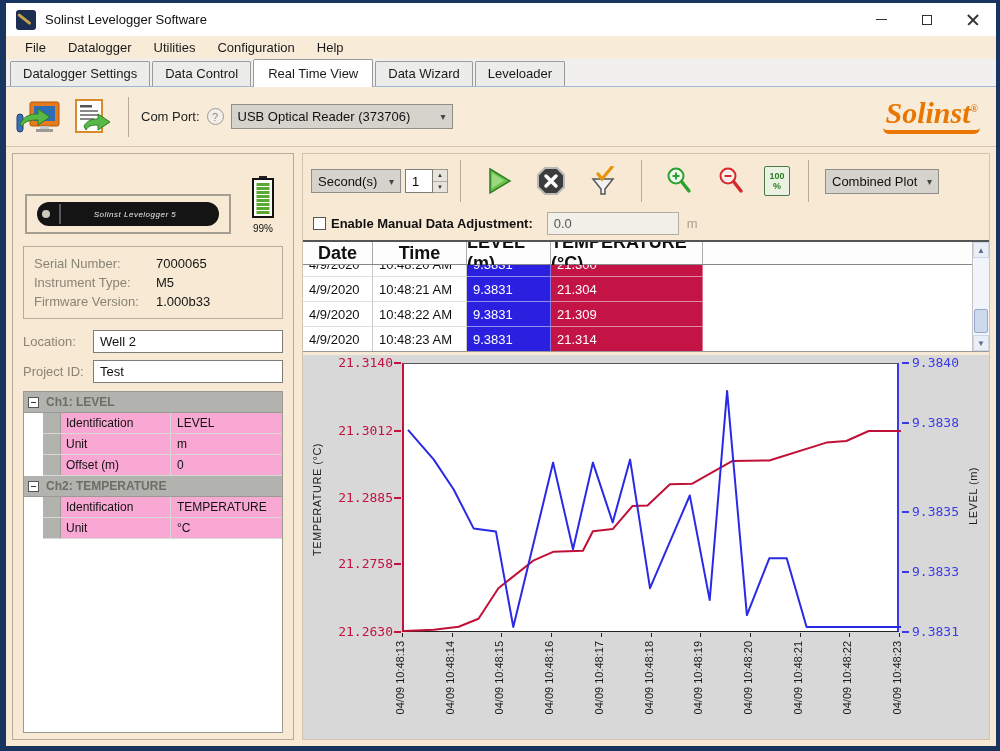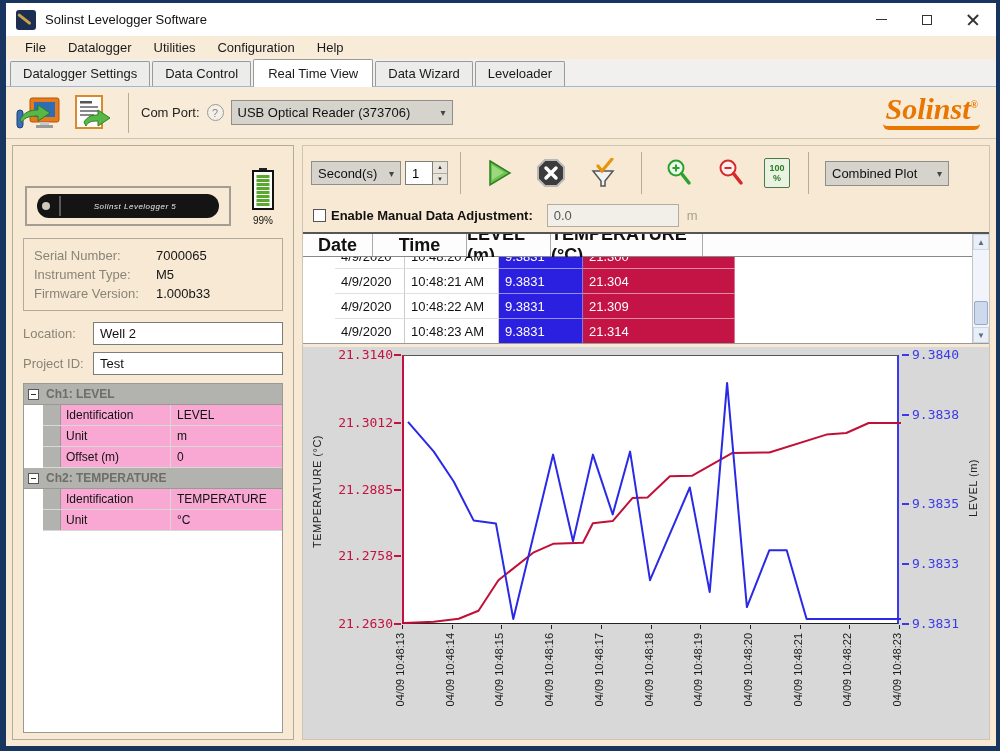--- a/index.html
+++ b/index.html
@@ -27,21 +27,21 @@
   .menubar { height:23px; background:#f8ecd9; display:flex; align-items:center; padding-left:8px; flex:0 0 auto; }
   .menu-item { font-size:13px; color:#1a1a1a; padding:2px 11px; }
 
   
   .tabstrip { height:28px; background:#f1f0ee; border-bottom:1px solid #9fb8d5; display:flex; align-items:flex-end; padding-left:4px; flex:0 0 auto; }
   .tab { font-size:13px; color:#1a1a1a; background:#ececea; border:1px solid #9a9a9a; border-bottom:none;
          padding:4px 12px 5px 12px; margin-right:2px; border-radius:2px 2px 0 0; }
   .tab.active { background:#fff; padding:6px 14px 6px 14px; position:relative; top:1px; }
 
   
-  .toolbar { height:52px; background:#f8ecd9; display:flex; align-items:center; padding:0 10px; flex:0 0 auto;
+  .toolbar { height:60px; background:#f8ecd9; display:flex; align-items:center; padding:0 10px; flex:0 0 auto;
              border-bottom:1px solid #cfc4b0; }
   .tool-ico { width:44px; height:38px; margin-right:10px; }
   .tb-sep { width:1px; height:40px; background:#b9ac97; margin:0 12px 0 4px; }
   .comport-label { font-size:13px; color:#222; margin-right:7px; }
   .help-circle { width:17px; height:17px; border:1px solid #9a9a9a; border-radius:50%; color:#8a8a8a; font-size:11px;
                  display:flex; align-items:center; justify-content:center; margin-right:7px; background:#f4f0e8; }
   .dropdown { background:#d6d3cd; border:1px solid #8f8f8a; height:25px; display:flex; align-items:center;
               padding:0 6px; font-size:13px; color:#111; }
   .dropdown .chev { margin-left:auto; color:#444; font-size:10px; padding-left:8px; }
   .comport-dd { width:222px; }
@@ -94,37 +94,37 @@
   .controls-row { height:54px; display:flex; align-items:center; padding:0 8px; flex:0 0 auto; }
   .interval-dd { width:90px; height:24px; }
   .spinner { display:flex; margin-left:4px; }
   .spin-input { width:28px; height:24px; border:1px solid #7d7d78; font-size:13px; text-align:left; padding-left:6px;
                 font-family:"Liberation Sans", sans-serif; }
   .spin-btns { display:flex; flex-direction:column; width:15px; height:24px; border:1px solid #9a9a94; border-left:none; }
   .spin-btns span { flex:1; font-size:6px; display:flex; align-items:center; justify-content:center; color:#333; background:#e8e4dc; }
   .spin-btns span:first-child { border-bottom:1px solid #b0aca2; }
   .ctl-sep { width:1px; height:42px; background:#b9ac97; margin:0 12px; }
   .icon-btn { width:40px; height:40px; display:flex; align-items:center; justify-content:center; margin:0 6px; }
-  .plot-dd { width:124px; height:25px; margin-left:4px; }
+  .plot-dd { width:114px; height:25px; margin-left:4px; }
 
   .adjust-row { height:30px; display:flex; align-items:center; padding-left:10px; flex:0 0 auto; }
   .checkbox { width:13px; height:13px; border:1px solid #555; background:#fff; margin-right:5px; }
   .adjust-label { font-size:13px; color:#111; font-weight:bold; margin-right:14px; }
   .adjust-input { width:132px; height:23px; border:1px solid #b4aca0; background:#f2efe9; color:#555; font-size:13px;
                   padding:0 6px; font-family:"Liberation Sans", sans-serif; }
   .adjust-unit { font-size:13px; color:#a8a093; margin-left:8px; }
 
   
   .table-wrap { height:112px; border-top:2px solid #555; border-bottom:1px solid #999; background:#fff;
                 display:flex; flex:0 0 auto; margin-top:2px; position:relative; }
   .table-main { flex:1; overflow:hidden; }
   .thead { display:flex; height:23px; border-bottom:1px solid #888; background:#fdfdfd; }
   .th { font-size:18px; font-weight:bold; color:#111; display:flex; align-items:center; justify-content:center;
         border-right:1px solid #aaa; }
-  .rows-viewport { height:86px; overflow:hidden;margin-left:32px; }
+  .rows-viewport { height:86px; overflow:hidden; }
   .trow { display:flex; height:25px; }
   .trow:first-child { margin-top:-13px; }
   .td { font-size:13px; display:flex; align-items:center; padding-left:6px; border-right:1px solid #ccc;
         border-bottom:1px solid #e0e0e0; color:#111; background:#fff; }
   .td.cell-level, .td.cell-temp { color:#fff; border-bottom:1px solid rgba(255,255,255,0.5); border-right:1px solid rgba(255,255,255,0.4); }
   .vscroll { width:17px; background:#f1f5fb; border-left:1px solid #c4c4c4; position:relative; }
   .vs-arrow { position:absolute; left:0; width:16px; height:16px; font-size:8px; color:#5a6b8c; display:flex;
               align-items:center; justify-content:center; background:#e9eef7; border:1px solid #cdd6e6; }
   .vs-up { top:0; } .vs-down { bottom:0; }
   .vs-thumb { position:absolute; left:1px; width:14px; height:24px; background:#cdd9ec; border:1px solid #98a8c8; border-radius:2px; bottom:18px; }

